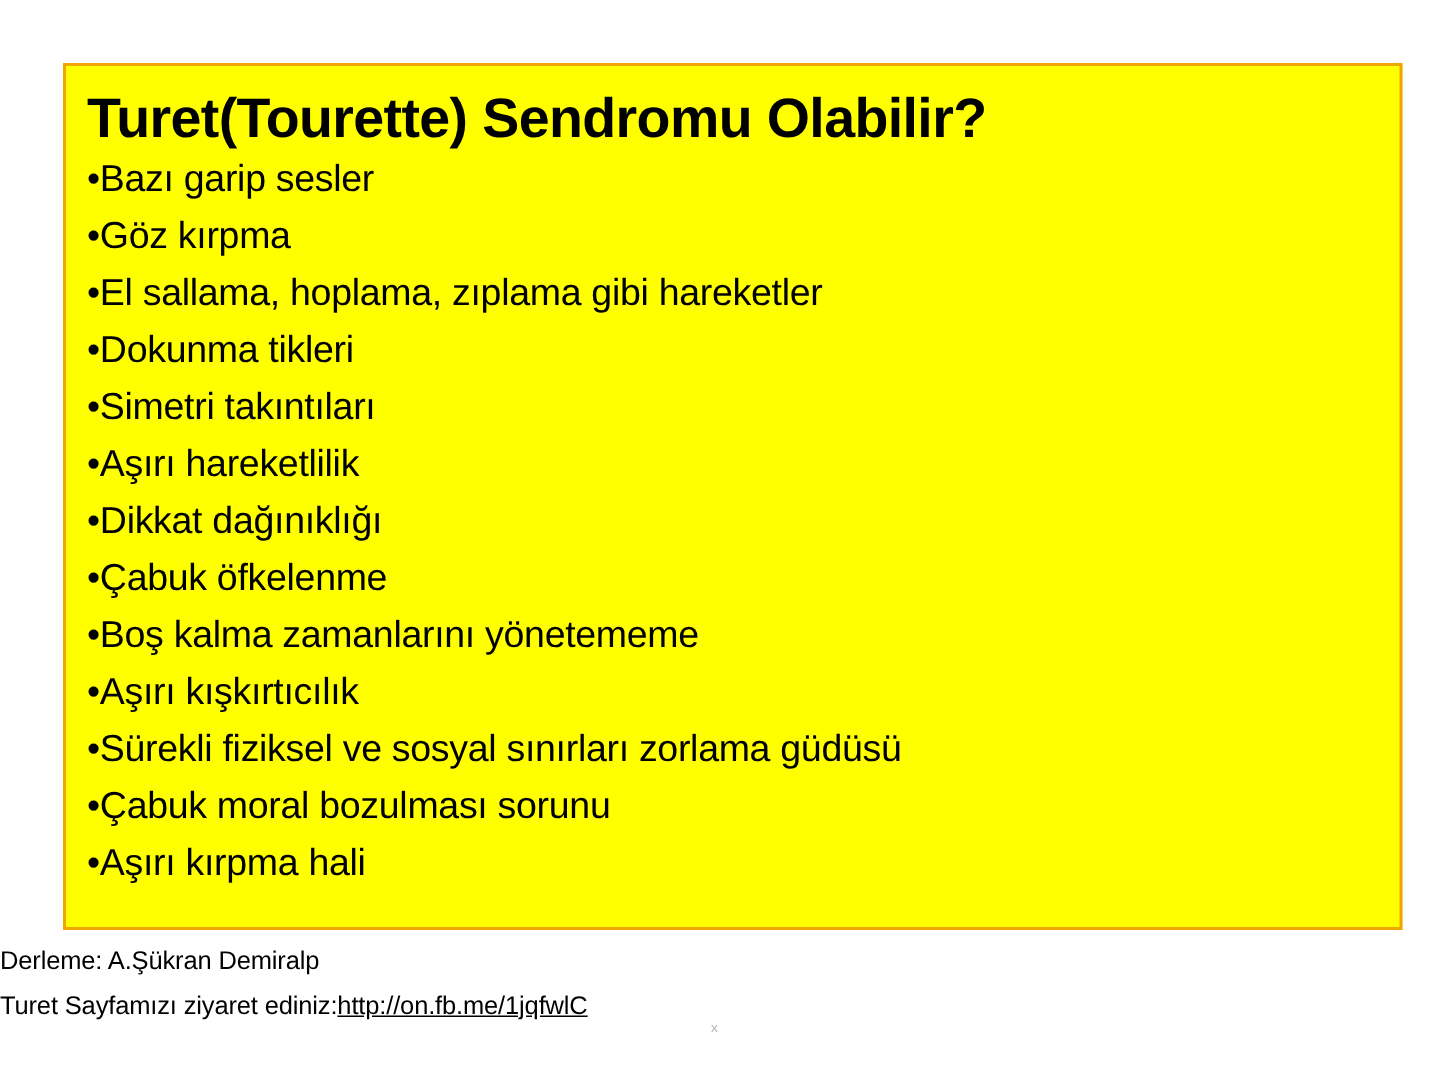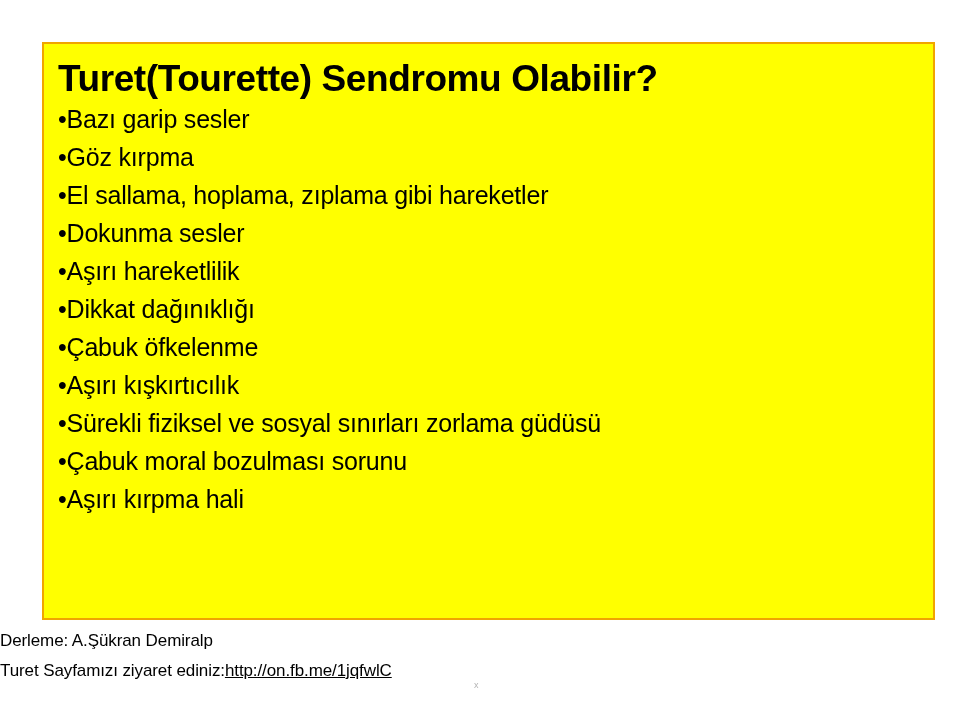--- a/index.html
+++ b/index.html
@@ -107,24 +107,26 @@
 <div class="slide">
 
   <div class="content-panel">
 
     <h1 class="slide-title">Turet(Tourette) Sendromu Olabilir?</h1>
 
     <ul class="bullet-list">
       <li><span class="bullet-mark">•</span><span class="bullet-text">Bazı garip sesler</span></li>
       <li><span class="bullet-mark">•</span><span class="bullet-text">Göz kırpma</span></li>
       <li><span class="bullet-mark">•</span><span class="bullet-text">El sallama, hoplama, zıplama gibi hareketler</span></li>
-      <li><span class="bullet-mark">•</span><span class="bullet-text">Dokunma sesler</span></li>
+      <li><span class="bullet-mark">•</span><span class="bullet-text">Dokunma tikleri</span></li>
+      <li><span class="bullet-mark">•</span><span class="bullet-text">Simetri takıntıları</span></li>
       <li><span class="bullet-mark">•</span><span class="bullet-text">Aşırı hareketlilik</span></li>
       <li><span class="bullet-mark">•</span><span class="bullet-text">Dikkat dağınıklığı</span></li>
       <li><span class="bullet-mark">•</span><span class="bullet-text">Çabuk öfkelenme</span></li>
+      <li><span class="bullet-mark">•</span><span class="bullet-text">Boş kalma zamanlarını yönetememe</span></li>
       <li><span class="bullet-mark">•</span><span class="bullet-text">Aşırı kışkırtıcılık</span></li>
       <li><span class="bullet-mark">•</span><span class="bullet-text">Sürekli fiziksel ve sosyal sınırları zorlama güdüsü</span></li>
       <li><span class="bullet-mark">•</span><span class="bullet-text">Çabuk moral bozulması sorunu</span></li>
       <li><span class="bullet-mark">•</span><span class="bullet-text">Aşırı kırpma hali</span></li>
     </ul>
 
   </div>
 
   <div class="footer">
     <span class="footer-line">Derleme: A.Şükran Demiralp</span>

